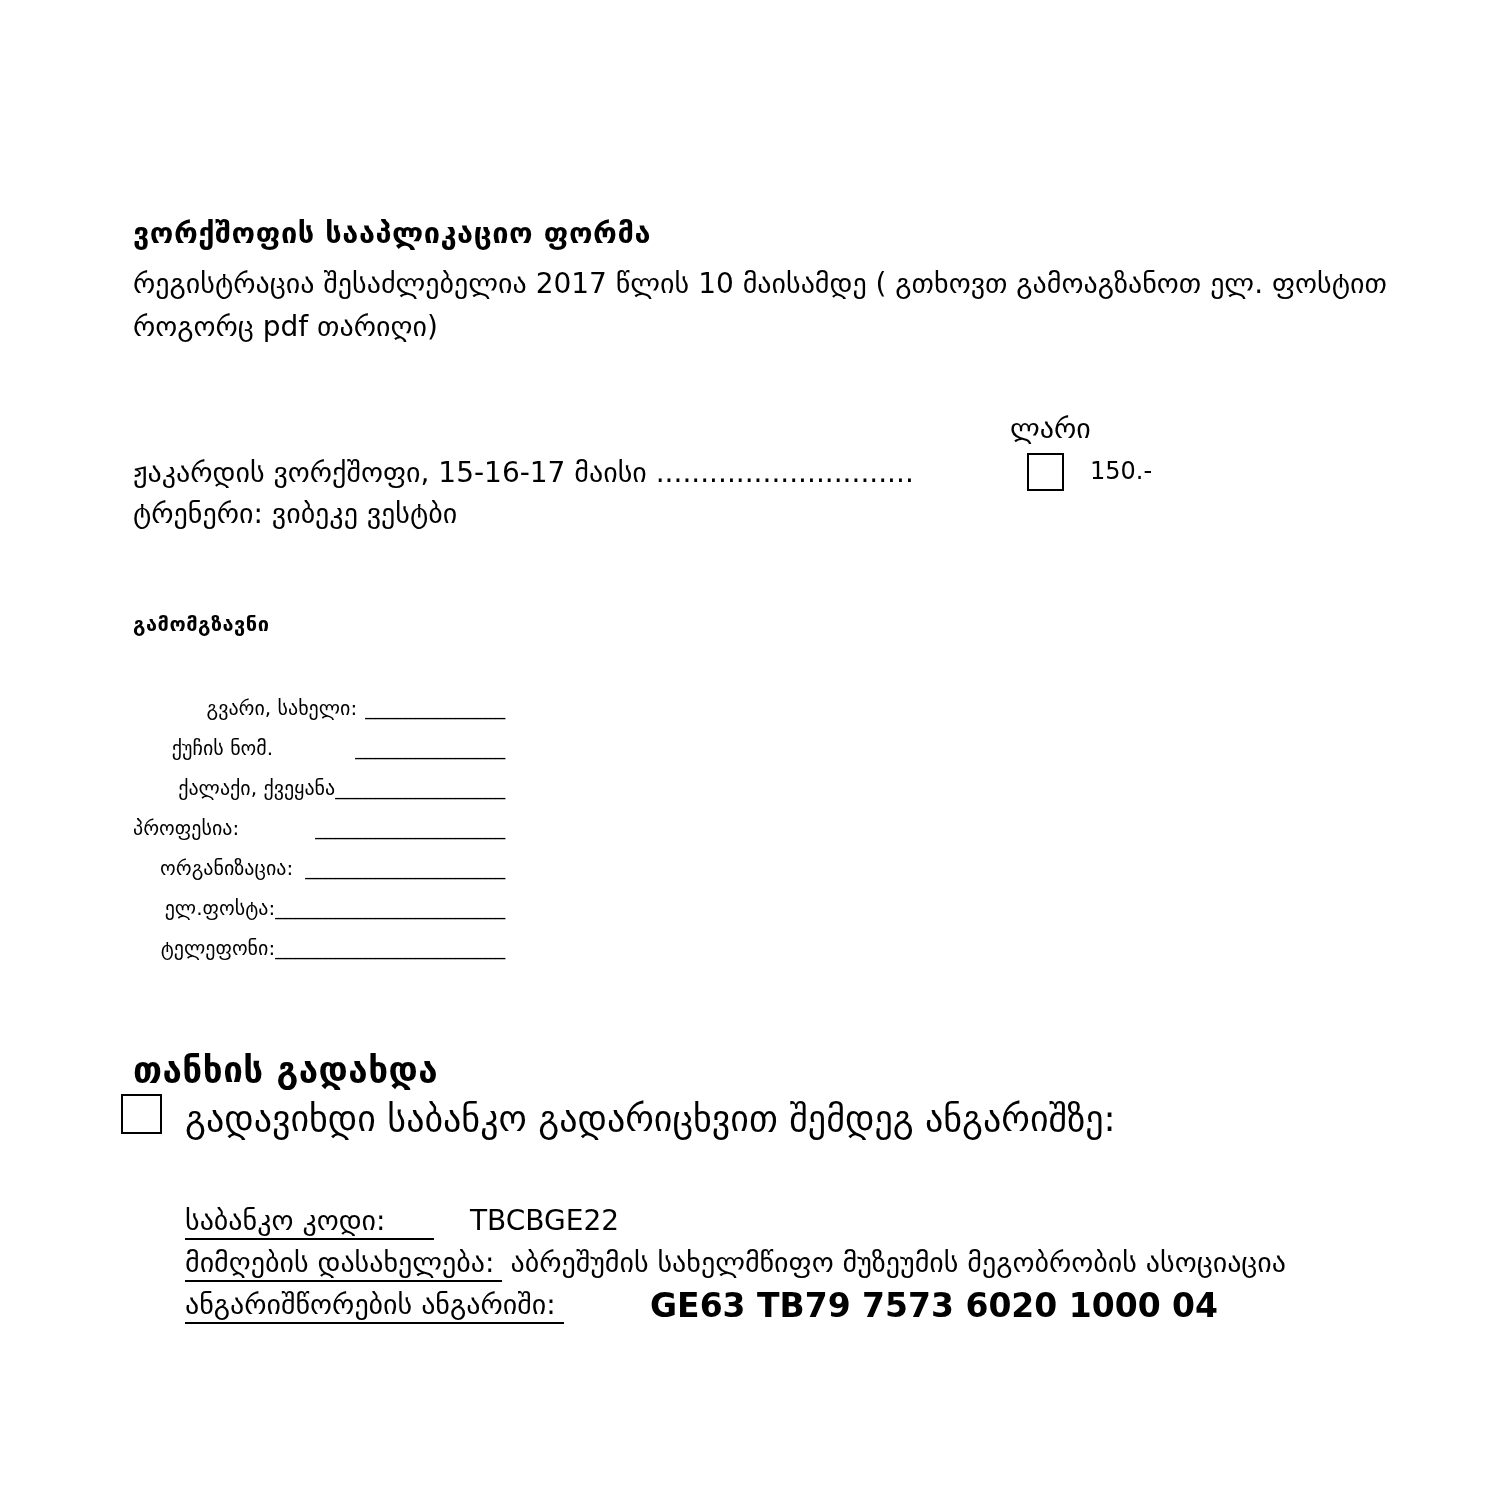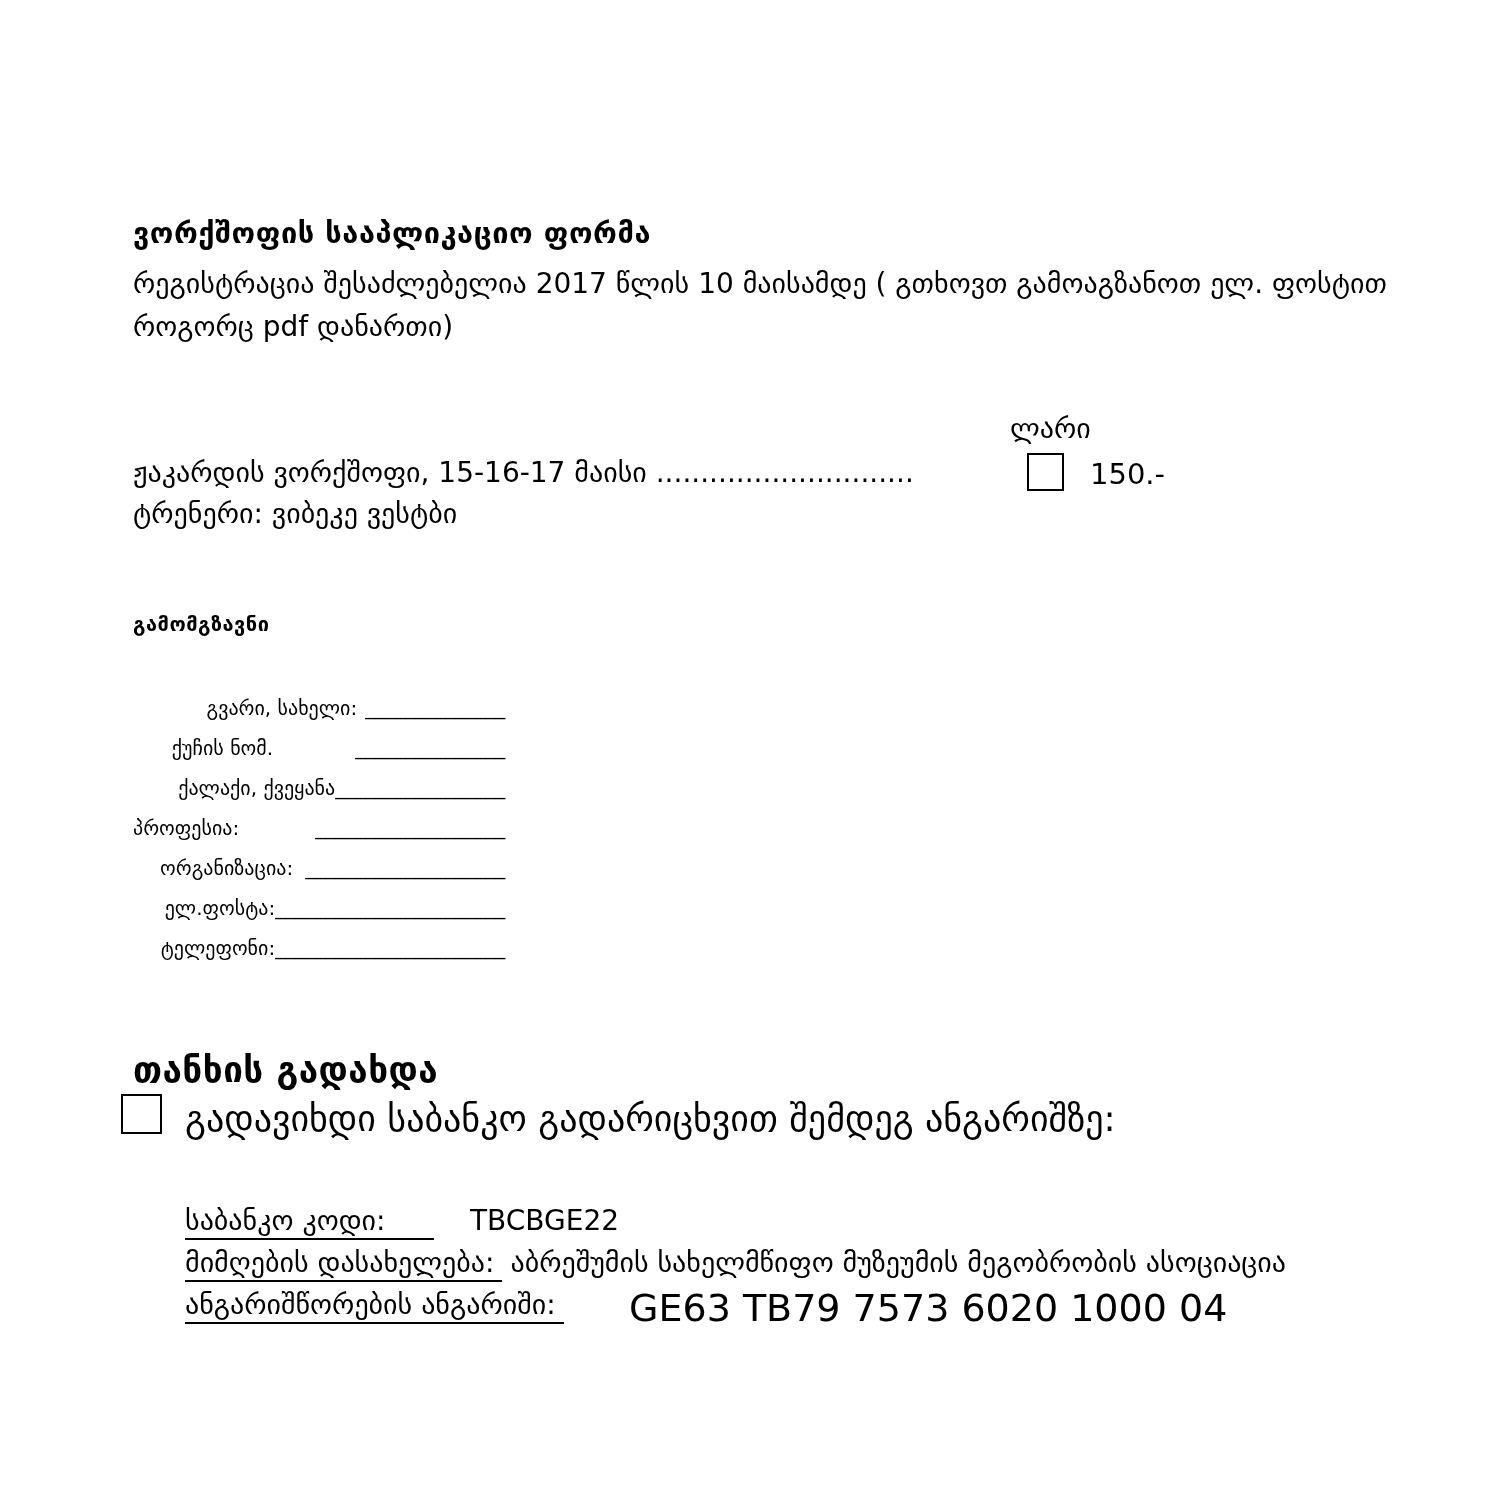--- a/index.html
+++ b/index.html
@@ -28,21 +28,21 @@
 
   
   .currency-label { left: 1010px; top: 412px; font-size: 28px; }
   .workshop-row-text { left: 133px; top: 456px; font-size: 28px; white-space: nowrap; }
   .price-checkbox {
     left: 1027px; top: 453px;
     width: 37px; height: 38px;
     border: 2px solid #000; background: #fff;
     display: inline-block;
   }
-  .price-value { left: 1090px; top: 457px; font-size: 29px; }
+  .price-value { left: 1090px; top: 457px; font-size: 24px; }
   .trainer-line { left: 133px; top: 497px; font-size: 28px; }
 
   .sender-heading {
     left: 133px; top: 612px;
     font-size: 20px; font-weight: bold; letter-spacing: 0.5px;
   }
 
   
   .fields { left: 133px; top: 696px; font-size: 20px; text-align: right; }
   .field-row { height: 40px; white-space: nowrap; }
@@ -70,34 +70,34 @@
   .bank-row { position: relative; height: 42px; white-space: nowrap; }
   .u-label {
     display: inline-block;
     border-bottom: 2px solid #000;
     padding-bottom: 1px;
   }
   .pad-lg { padding-right: 48px; }
   .pad-sm { padding-right: 8px; }
   .bank-code-value { position: absolute; left: 285px; top: 0; }
   .bank-recipient-value { margin-left: 8px; }
-  .bank-account-value { position: absolute; left: 444px; top: -2px; font-weight: normal; font-size: 38px; }
+  .bank-account-value { position: absolute; left: 465px; top: -2px; font-weight: bold; font-size: 33px; }
 
   
   .date-row { left: 133px; top: 1443px; font-size: 28px; white-space: nowrap; }
 </style>
 </head>
 <body>
 
 <div class="page">
 
   <div class="abs doc-title">ვორქშოფის სააპლიკაციო ფორმა</div>
   <div class="abs doc-subtitle">
     <div>რეგისტრაცია შესაძლებელია 2017 წლის 10 მაისამდე  ( გთხოვთ გამოაგზანოთ ელ. ფოსტით</div>
-    <div>როგორც  pdf დანართი)</div>
+    <div>როგორც  pdf თარიღი)</div>
   </div>
 
   <div class="abs currency-label">ლარი</div>
   <div class="abs workshop-row-text">ჟაკარდის ვორქშოფი, 15-16-17 მაისი .............................</div>
   <span class="abs price-checkbox"></span>
   <div class="abs price-value">150.-</div>
   <div class="abs trainer-line">ტრენერი: ვიბეკე ვესტბი</div>
 
   <div class="abs sender-heading">გამომგზავნი</div>
 

